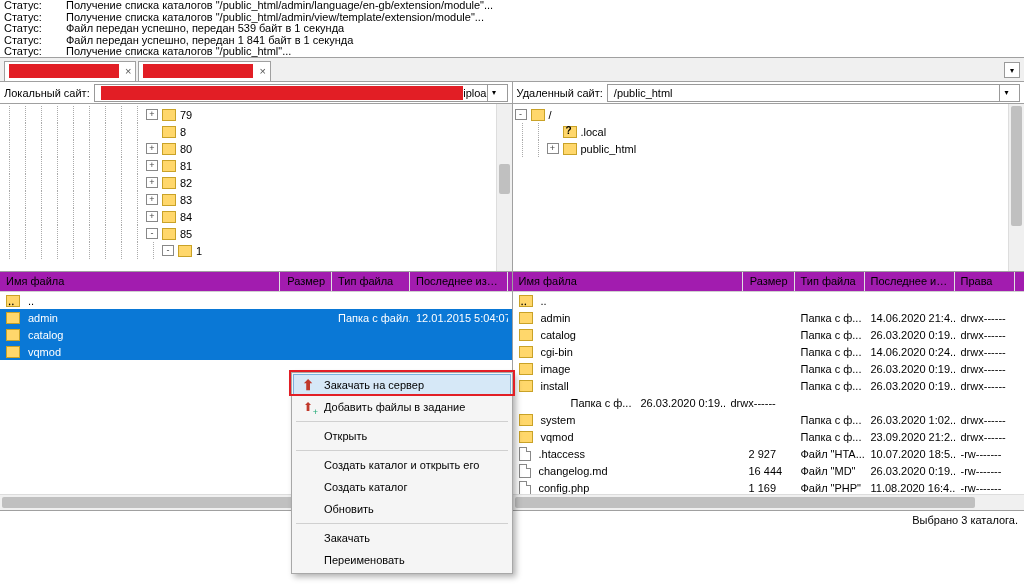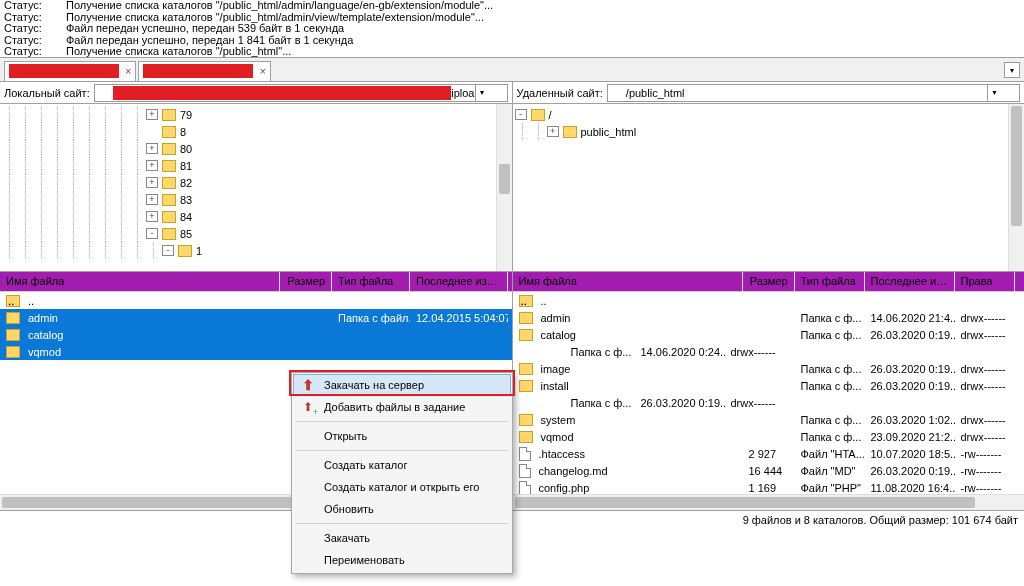--- a/index.html
+++ b/index.html
@@ -9,21 +9,21 @@
 .log-label { width: 62px; }
 .tabs-area { height: 24px; background: #f0f0f0; border-bottom: 1px solid #a0a0a0; display: flex; align-items: center; padding: 2px 4px 0 4px; position: relative; }
 .tab { display: inline-flex; align-items: center; background: #fff; border: 1px solid #a0a0a0; border-bottom: none; height: 20px; padding: 0 4px; margin-right: 2px; }
 .tab .red { background: #e21e25; color: #e21e25; width: 110px; height: 14px; overflow: hidden; }
 .tab .x { margin-left: 6px; color: #555; cursor: pointer; }
 .tabs-area .dd { position: absolute; right: 4px; top: 4px; width: 16px; height: 16px; border: 1px solid #999; background: #fff; display: flex; align-items: center; justify-content: center; font-size: 8px; }
 .sites-row { display: flex; height: 22px; }
 .site-cell { flex: 1; display: flex; align-items: center; border-right: 1px solid #a0a0a0; border-bottom: 1px solid #a0a0a0; padding: 0 4px; }
 .site-cell:last-child { border-right: none; }
 .site-cell label { margin-right: 4px; }
-.site-cell .field { flex: 1; height: 18px; border: 1px solid #999; background: #fff; display: flex; align-items: center; padding: 0 18px; }
+.site-cell .field { flex: 1; height: 18px; border: 1px solid #999; background: #fff; display: flex; align-items: center; padding: 0 6px; }
 .site-cell .red { background: #e21e25; height: 14px; flex: 1; }
 .site-cell .dd { width: 14px; height: 16px; border-left: 1px solid #999; display: flex; align-items: center; justify-content: center; font-size: 8px; }
 .trees-row { display: flex; height: 168px; border-bottom: 1px solid #a0a0a0; }
 .tree-pane { flex: 1; position: relative; overflow: hidden; border-right: 1px solid #a0a0a0; }
 .tree-pane:last-child { border-right: none; }
 .tree-scroll { position: absolute; right: 0; top: 0; bottom: 0; width: 16px; background: #f0f0f0; border-left: 1px solid #ddd; }
 .tree-scroll .thumb { position: absolute; left: 2px; right: 2px; background: #c0c0c0; border-radius: 2px; }
 .tree { padding: 2px; }
 .tree-row { display: flex; align-items: center; height: 17px; white-space: nowrap; }
 .expander { width: 12px; height: 11px; border: 1px solid #888; display: inline-flex; align-items: center; justify-content: center; font-size: 9px; line-height: 1; margin-right: 4px; background: #fff; color: #444; }
@@ -262,20 +262,27 @@
   <div class="tree-pane">
     <div class="tree" id="rtree">
         <div class="tree-row">
           <span class="expander">-</span>
           <span class="folder"></span>
           <span>/</span>
         </div>
         <div class="tree-row">
           <span class="dotline"></span>
           <span class="dotline"></span>
+          <span style="width:16px;display:inline-block"></span>
+          <span class="folder q"></span>
+          <span>.local</span>
+        </div>
+        <div class="tree-row">
+          <span class="dotline"></span>
+          <span class="dotline"></span>
           <span class="expander">+</span>
           <span class="folder"></span>
           <span>public_html</span>
         </div>
       </div>
     <div class="tree-scroll">
         <div class="thumb" style="top:2px;height:120px"></div>
       </div>
   </div>
 </div>
@@ -295,21 +302,21 @@
             <span>..</span>
           </div>
         </div>
         <div class="row selected">
           <div class="col c1 icon-cell">
             <span class="folder"></span>
             <span>admin</span>
           </div>
           <div class="col c2"></div>
           <div class="col c3">Папка с файл...</div>
-          <div class="col c4">12.04.2015 5:04:07</div>
+          <div class="col c4">12.01.2015 5:04:07</div>
         </div>
         <div class="row selected">
           <div class="col c1 icon-cell">
             <span class="folder"></span>
             <span>catalog</span>
           </div>
           <div class="col c2"></div>
           <div class="col c3"></div>
           <div class="col c4"></div>
         </div>
@@ -356,20 +363,24 @@
           <div class="col c1 icon-cell">
             <span class="folder"></span>
             <span>catalog</span>
           </div>
           <div class="col c2"></div>
           <div class="col c3">Папка с ф...</div>
           <div class="col c4">26.03.2020 0:19...</div>
           <div class="col c5">drwx------</div>
         </div>
         <div class="row">
+          <div class="col c1 icon-cell">
+            <span class="folder"></span>
+            <span>cgi-bin</span>
+          </div>
           <div class="col c2"></div>
           <div class="col c3">Папка с ф...</div>
           <div class="col c4">14.06.2020 0:24...</div>
           <div class="col c5">drwx------</div>
         </div>
         <div class="row">
           <div class="col c1 icon-cell">
             <span class="folder"></span>
             <span>image</span>
           </div>
@@ -446,44 +457,43 @@
         </div>
       </div>
     <div class="hscroll">
         <div class="thumb" style="left:2px;width:460px"></div>
       </div>
   </div>
 </div>
 
 <div class="status-row">
   <div class="status-cell">Выбрано 3 каталога.</div>
-  <div class="status-cell">9 файлов и 8 каталогов. Общий размер: 101 674 байт</div>
 </div>
 
 <div class="context-menu" id="cmenu">
     <div class="item hover">
       <span class="icon arrow-up">⬆</span>
       <span>Закачать на сервер</span>
     </div>
     <div class="item">
       <span class="icon arrow-plus">⬆<span style="position:absolute;right:-2px;bottom:-2px;font-size:9px;color:#2a7;">+</span></span>
       <span>Добавить файлы в задание</span>
     </div>
     <div class="sep"></div>
     <div class="item">
       <span>Открыть</span>
     </div>
     <div class="sep"></div>
     <div class="item">
+      <span>Создать каталог и открыть его</span>
+    </div>
+    <div class="item">
       <span>Создать каталог</span>
     </div>
     <div class="item">
-      <span>Создать каталог и открыть его</span>
-    </div>
-    <div class="item">
       <span>Обновить</span>
     </div>
     <div class="sep"></div>
     <div class="item">
       <span>Закачать</span>
     </div>
     <div class="item">
       <span>Переименовать</span>
     </div>
   </div>

